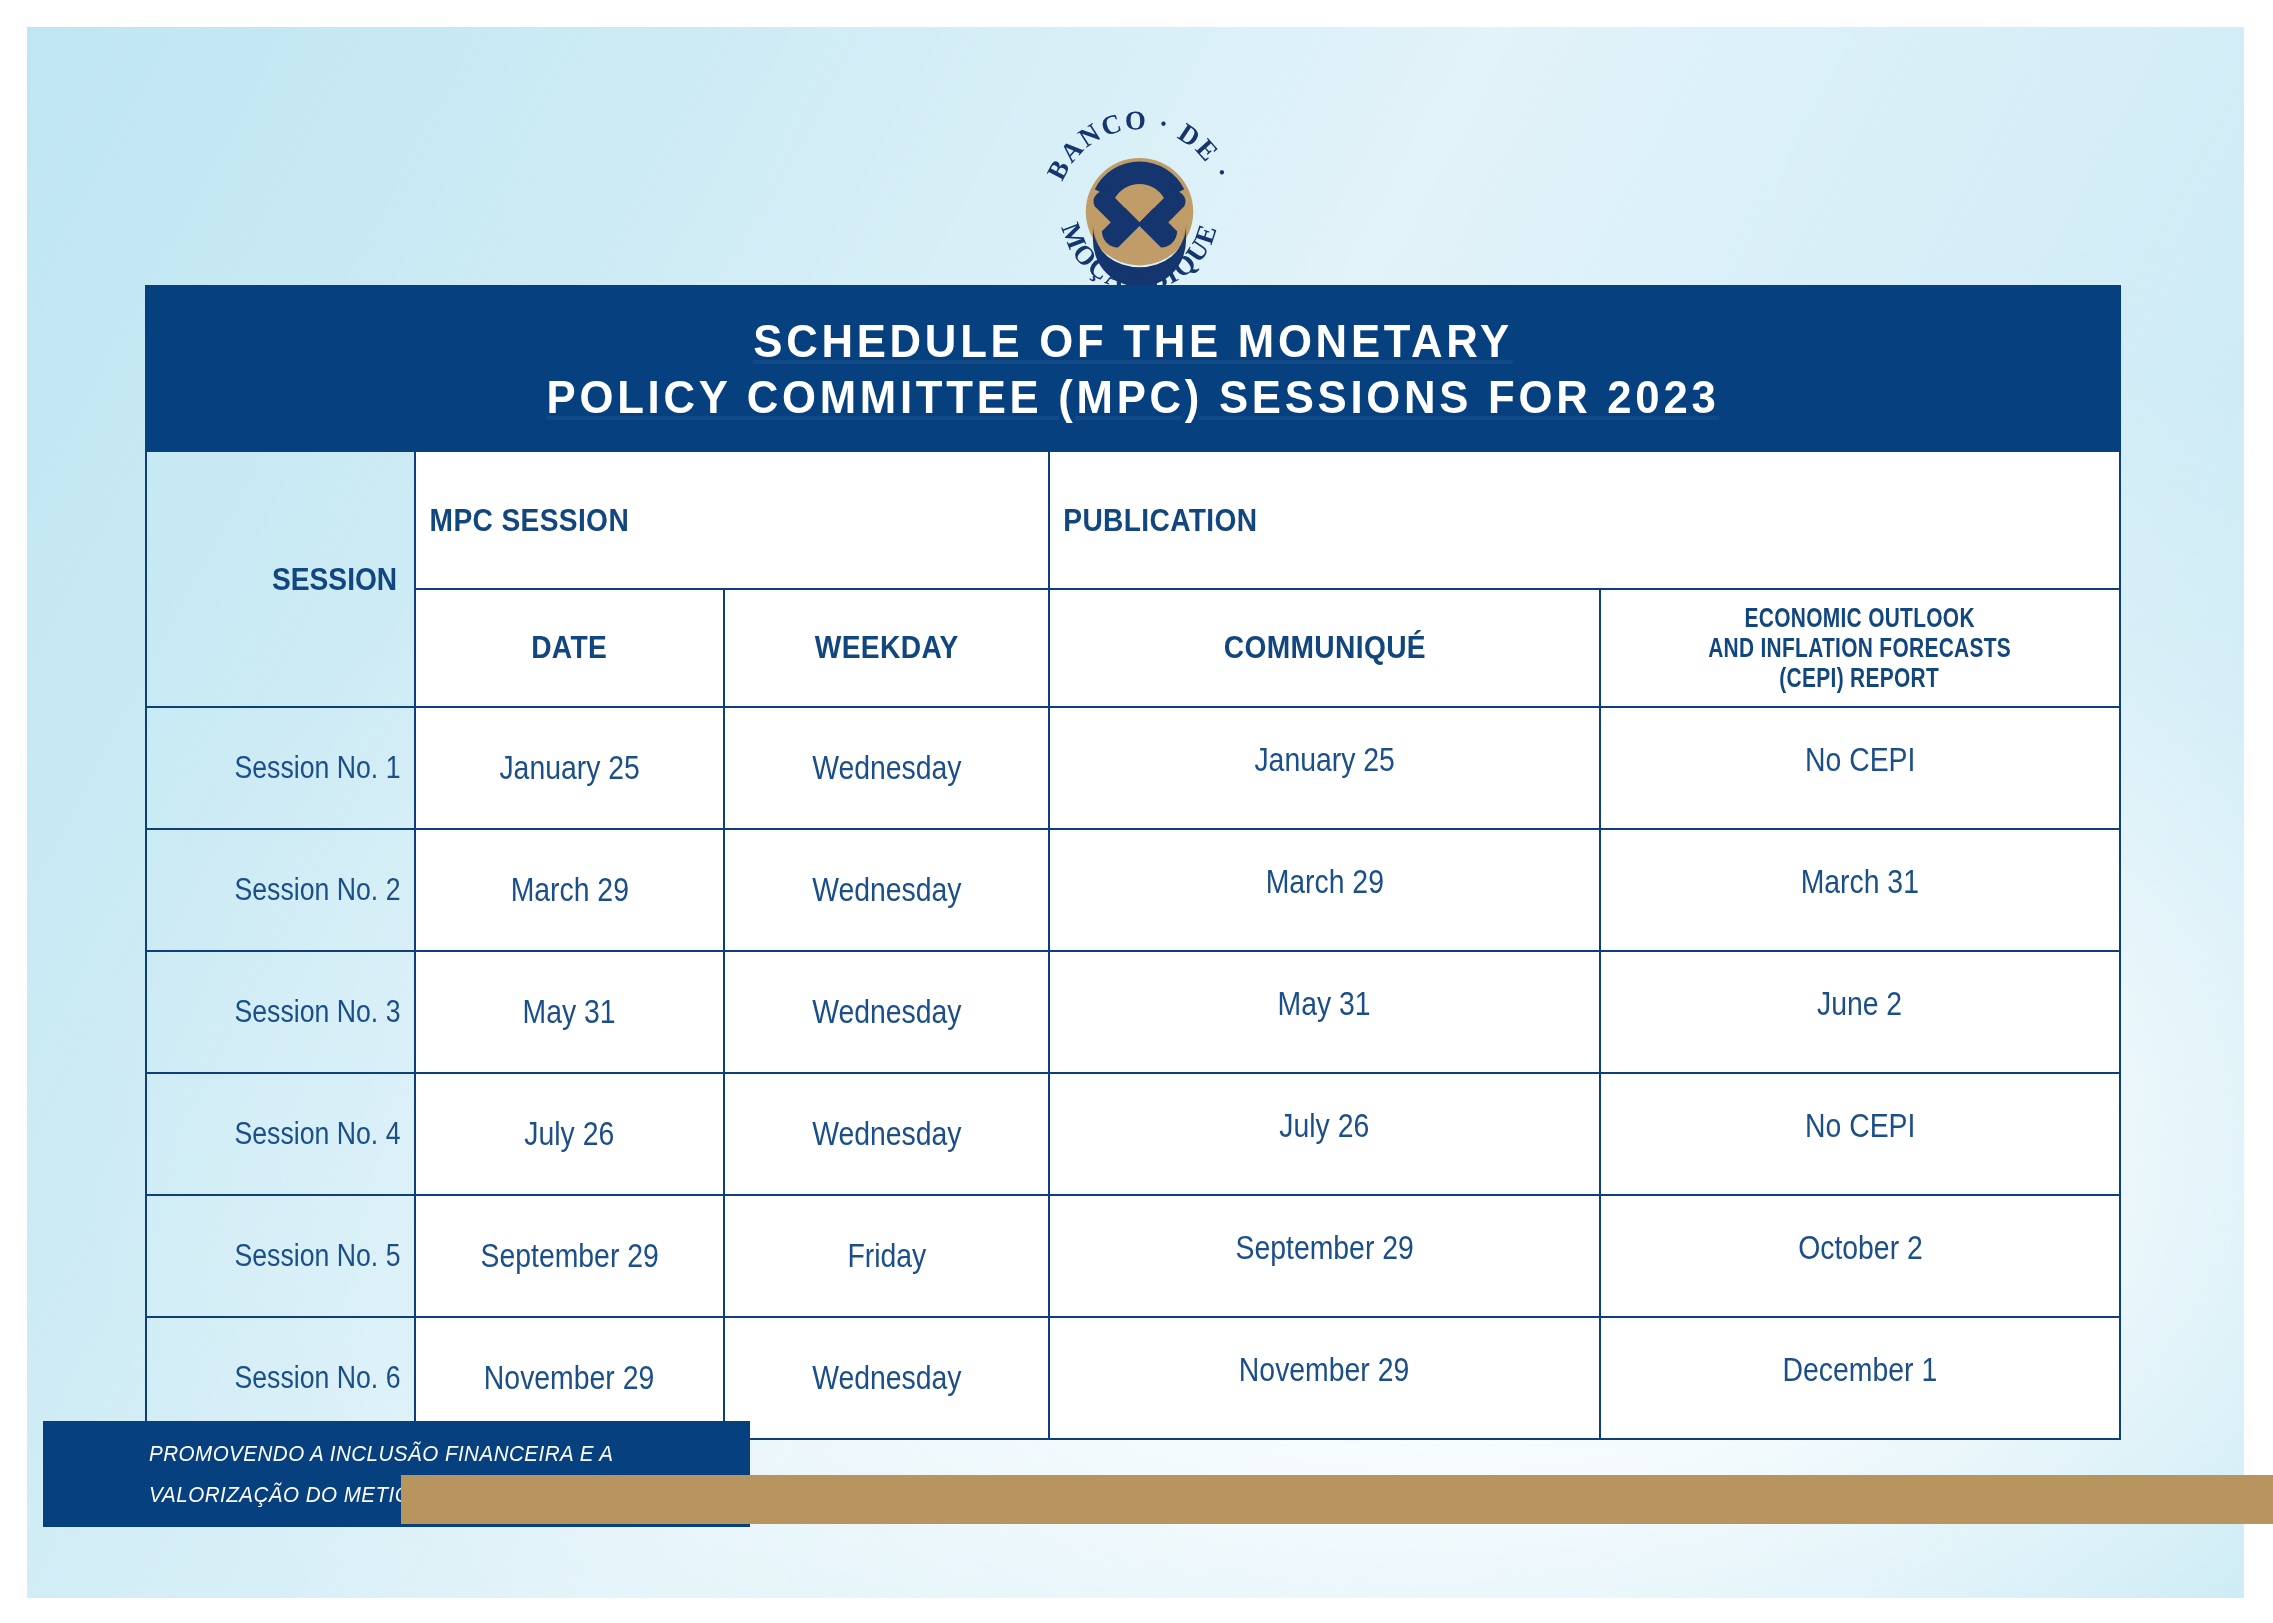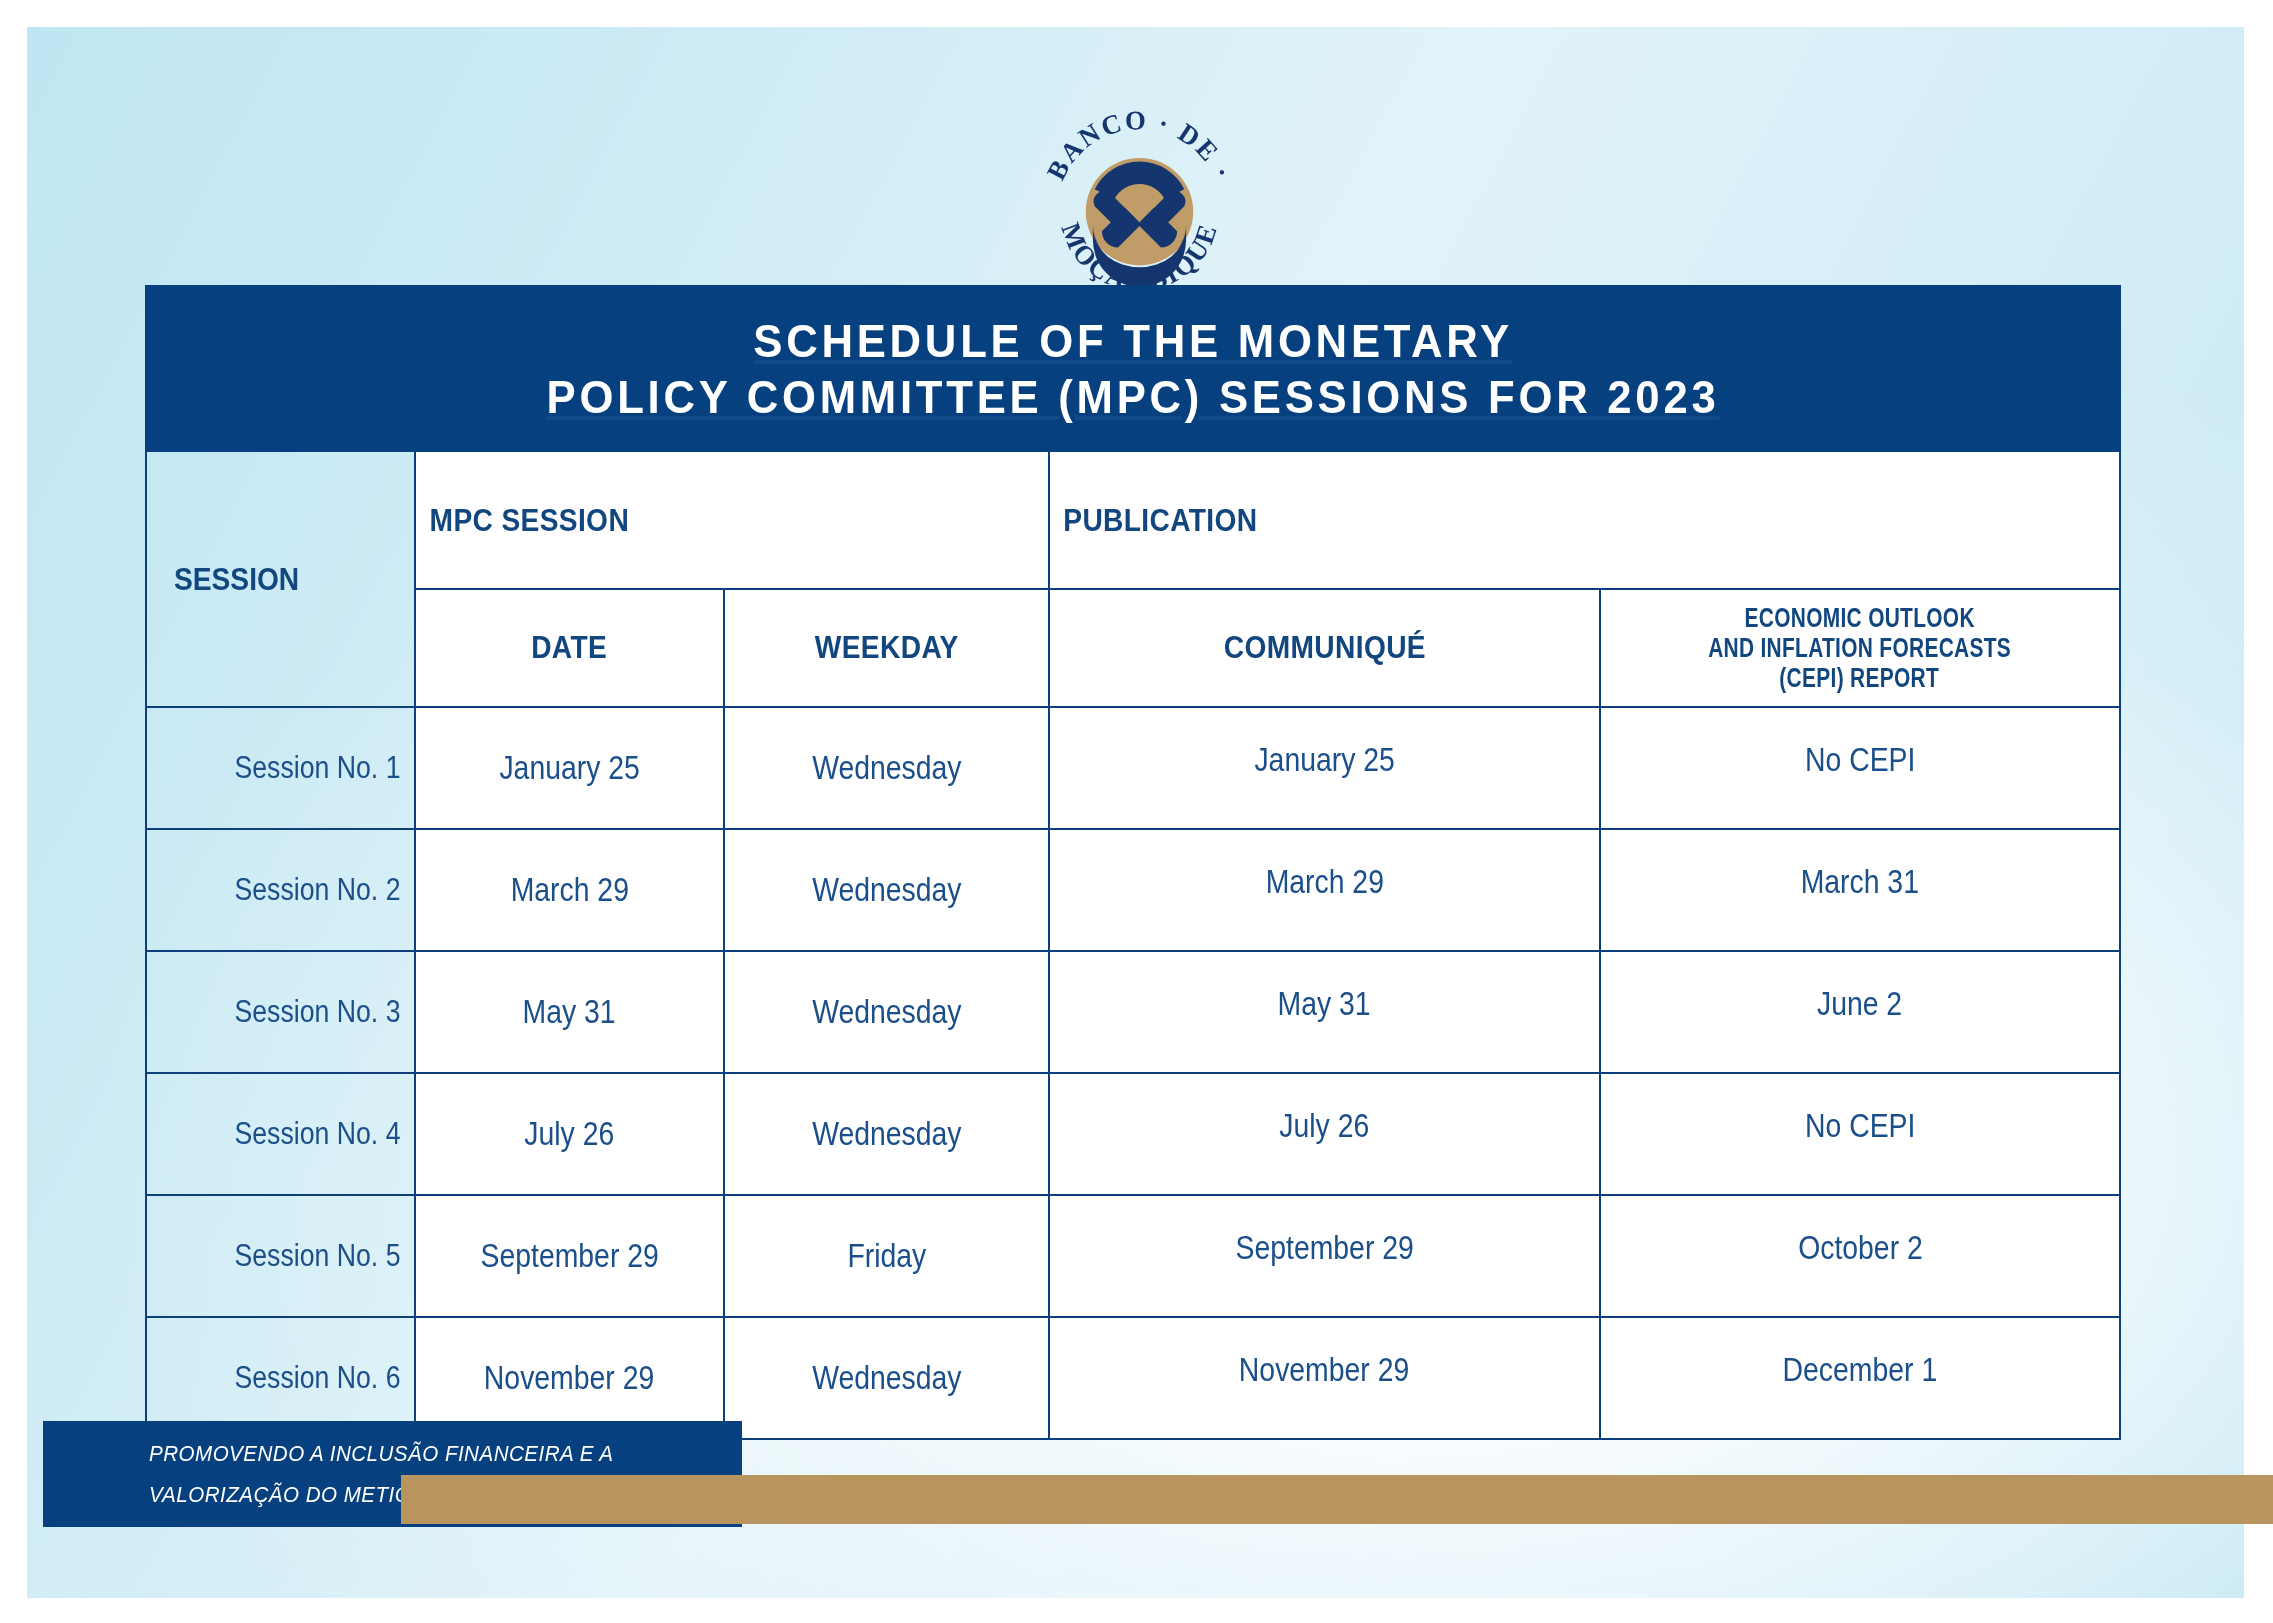--- a/index.html
+++ b/index.html
@@ -103,21 +103,21 @@
     letter-spacing: 0.4px;
     color: #11467f;
     transform: scaleX(0.88);
     display: inline-block;
     line-height: 1.12;
   }
   .col-head.small span { font-size: 27px; }
 
   
   .sess-head {
-    text-align: left;
+    text-align: right;
     padding-left: 27px !important;
     background: transparent;
   }
 
   
   .row-cell {
     height: 120px;
     text-align: center;
     background: #ffffff;
   }
@@ -138,20 +138,21 @@
   .row-cell.pub span { position: relative; top: -8px; }
 
   
   #footer-band {
     position: absolute;
     left: 16px;
     top: 1394px;
     width: 699px;
     height: 106px;
     background: #06407f;
+    padding-left: 8px;
   }
   .slogan-line {
     position: absolute;
     left: 106px;
     color: #ffffff;
     font-style: italic;
     font-weight: 400;
     font-size: 22.4px;
     letter-spacing: 0.5px;
     white-space: nowrap;

